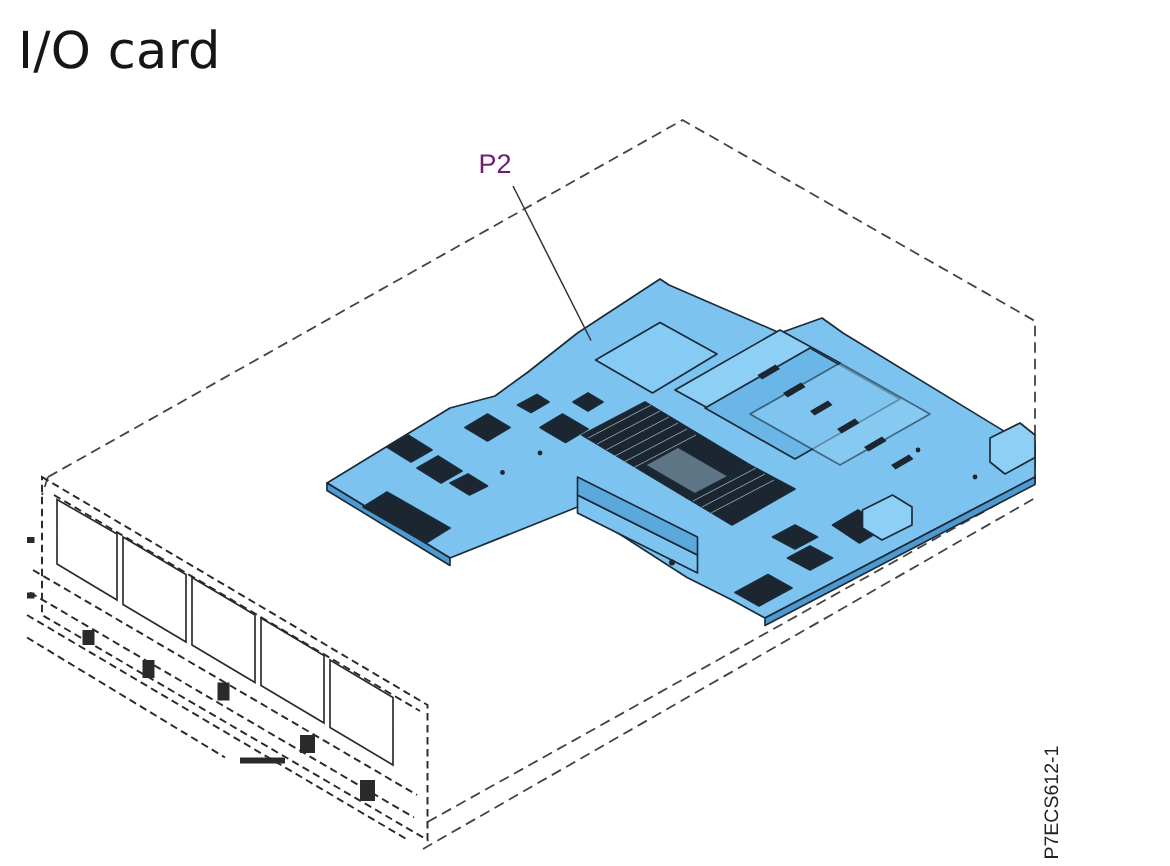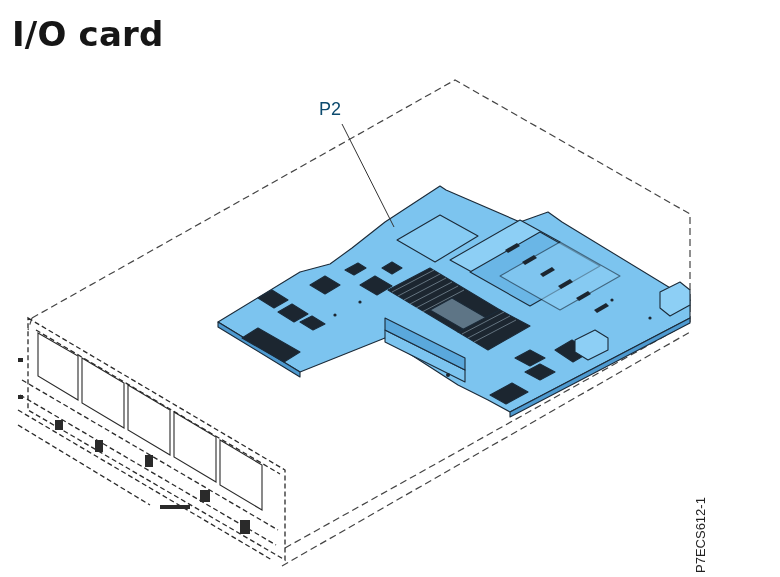--- a/index.html
+++ b/index.html
@@ -1,19 +1,19 @@
 <!DOCTYPE html>
 <html><head>
 <meta charset="utf-8">
 <style>
   html, body { margin:0; padding:0; background:#ffffff; }
   body { width:780px; height:577px; position:relative; overflow:hidden; font-family:"DejaVu Serif", serif; }
-  .title { position:absolute; left:12px; top:8px; font-family:"DejaVu Sans", sans-serif; font-size:34px; color:#161616; font-weight:700; letter-spacing:0.2px; line-height:52px; }
+  .title { position:absolute; left:12px; top:8px; font-family:"DejaVu Sans", sans-serif; font-size:34px; color:#161616; font-weight:400; letter-spacing:0.2px; line-height:52px; }
   .figure { position:absolute; left:0; top:0; width:780px; height:577px; }
-  .callout { position:absolute; left:319px; top:99px; font-family:"Liberation Sans", sans-serif; font-size:18px; color:#0c4a6e; }
+  .callout { position:absolute; left:319px; top:99px; font-family:"Liberation Sans", sans-serif; font-size:18px; color:#701a75; }
   .figid { position:absolute; left:693px; top:573px; transform-origin:0 0; transform:rotate(-90deg); font-family:"Liberation Sans", sans-serif; font-size:13px; color:#222; white-space:nowrap; }
 </style>
 </head>
 <body>
 
 <div class="title">I/O card</div>
 
 <svg class="figure" width="780" height="577" viewBox="0 0 780 577" xmlns="http://www.w3.org/2000/svg">
 
   <g fill="none" stroke="#444" stroke-width="1.2" stroke-dasharray="7 4">

